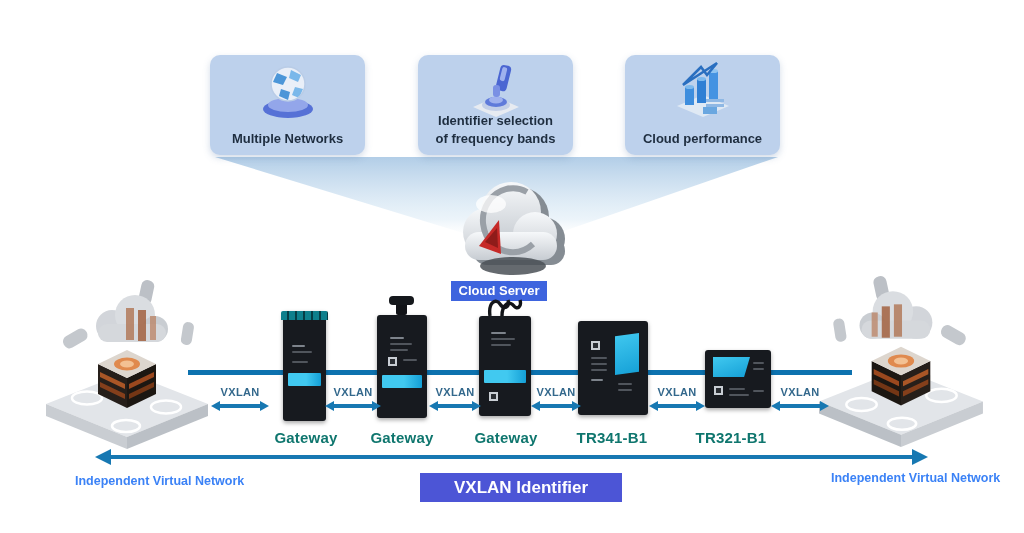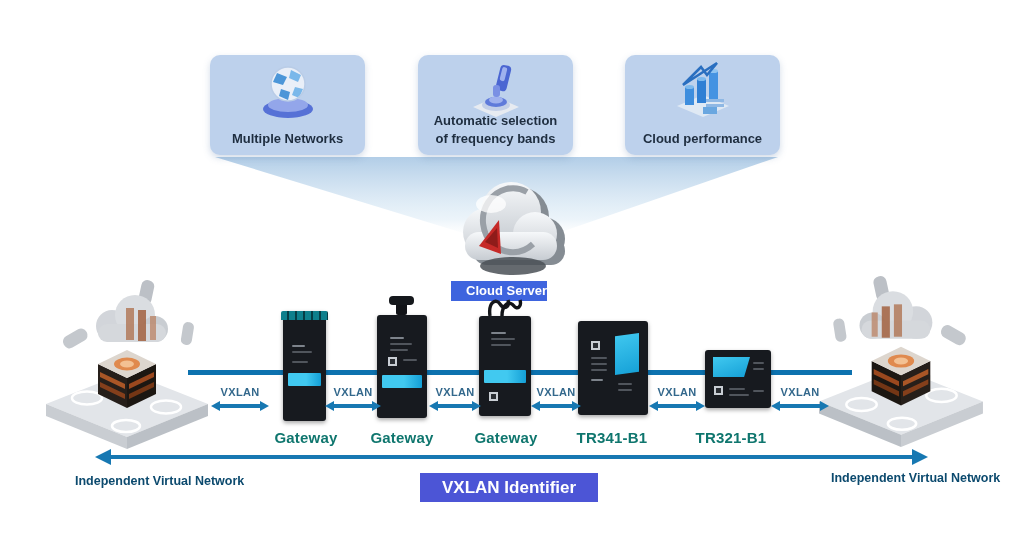--- a/index.html
+++ b/index.html
@@ -12,21 +12,21 @@
   .feature-icon{position:absolute;top:6px;left:0;right:0;display:flex;justify-content:center;}
   .feature-label{position:absolute;bottom:7px;left:4px;right:4px;text-align:center;
                  font-size:13px;font-weight:700;color:#1e2d3f;line-height:1.4;}
 
   
   #funnel{position:absolute;left:0;top:0;pointer-events:none;}
 
   
   #cloud-wrap{position:absolute;left:441px;top:170px;width:128px;height:118px;}
   .cloud-badge{position:absolute;left:451px;top:281px;width:96px;height:20px;background:#3e64de;
-               color:#fff;font-size:13px;font-weight:700;text-align:right;line-height:20px;}
+               color:#fff;font-size:13px;font-weight:700;text-align:center;line-height:20px;}
 
   
   #bus-line{position:absolute;left:188px;top:370px;width:664px;height:5px;background:#0d72af;}
 
   
   .device{position:absolute;background:#171a1f;border-radius:3px;box-shadow:0 2px 4px rgba(0,0,0,.35);z-index:3;}
   .device .cyan-band{position:absolute;left:5px;right:5px;height:13px;border-radius:1px;
                      background:linear-gradient(90deg,#41c9f0 55%,#149fd6);}
   .device .cyan-patch{position:absolute;background:linear-gradient(160deg,#41c9f0,#149fd6);}
   .device .bar{position:absolute;height:2px;background:#7d838b;border-radius:1px;}
@@ -52,23 +52,23 @@
   .dlabel{position:absolute;top:429px;font-size:15px;font-weight:700;color:#0f766e;text-align:center;letter-spacing:.2px;}
 
   
   #big-arrow{position:absolute;left:95px;top:449px;width:833px;height:16px;z-index:2;}
   #big-arrow .line{position:absolute;left:14px;right:14px;top:6px;height:4px;background:#1778b2;}
   #big-arrow::before{content:"";position:absolute;left:0;top:0;width:0;height:0;
                      border-top:8px solid transparent;border-bottom:8px solid transparent;border-right:16px solid #1778b2;}
   #big-arrow::after{content:"";position:absolute;right:0;top:0;width:0;height:0;
                     border-top:8px solid transparent;border-bottom:8px solid transparent;border-left:16px solid #1778b2;}
 
-  .ivn-label{position:absolute;font-size:12.5px;font-weight:700;color:#0c4a6e;}
+  .ivn-label{position:absolute;font-size:12.5px;font-weight:700;color:#3b82f6;}
   #vxlan-id-badge{position:absolute;left:420px;top:473px;background:#4c55d6;color:#fff;
-                  font-size:17px;font-weight:700;padding:4px 22px;line-height:21px;}
+                  font-size:17px;font-weight:700;padding:4px 34px;line-height:21px;}
 
   .node-illust{position:absolute;z-index:2;}
 </style>
 </head>
 <body>
 
 <div id="stage">
 
   <svg id="funnel" width="1024" height="533">
     <defs>
@@ -137,21 +137,21 @@
         <polygon points="29,36 52,46 29,56 6,46" fill="#e7ebf1"></polygon>
         <ellipse cx="29" cy="44" rx="14" ry="6" fill="#c3cfe8"></ellipse>
         <ellipse cx="29" cy="41" rx="11" ry="5" fill="#5f7ada"></ellipse>
         <ellipse cx="29" cy="39" rx="7" ry="3.4" fill="#9fb1ee"></ellipse>
         <rect x="31" y="4" width="11" height="26" rx="4" fill="#4b66d2" transform="rotate(14 36 17)"></rect>
         <rect x="34" y="6" width="5" height="14" rx="2" fill="#9fb1ee" transform="rotate(14 36 13)"></rect>
         <rect x="26" y="24" width="7" height="12" rx="3" fill="#7a90e4"></rect>
       </svg>
     </div>
     <div class="feature-label">
-      <div>Automatic selection</div>
+      <div>Identifier selection</div>
       <div>of frequency bands</div>
     </div>
   </div>
 
   <div class="feature-box" style="left:625px;top:55px;">
     <div class="feature-icon">
       <svg width="60" height="56" viewBox="0 0 60 56">
         <polygon points="30,34 56,45 30,56 4,45" fill="#dfe9f4"></polygon>
         <polygon points="34,44 52,44 52,52 34,52" fill="#a9c6ea" transform="skewY(8)" opacity="0"></polygon>
         <rect x="33" y="38" width="18" height="3" fill="#8fb8e4"></rect>

